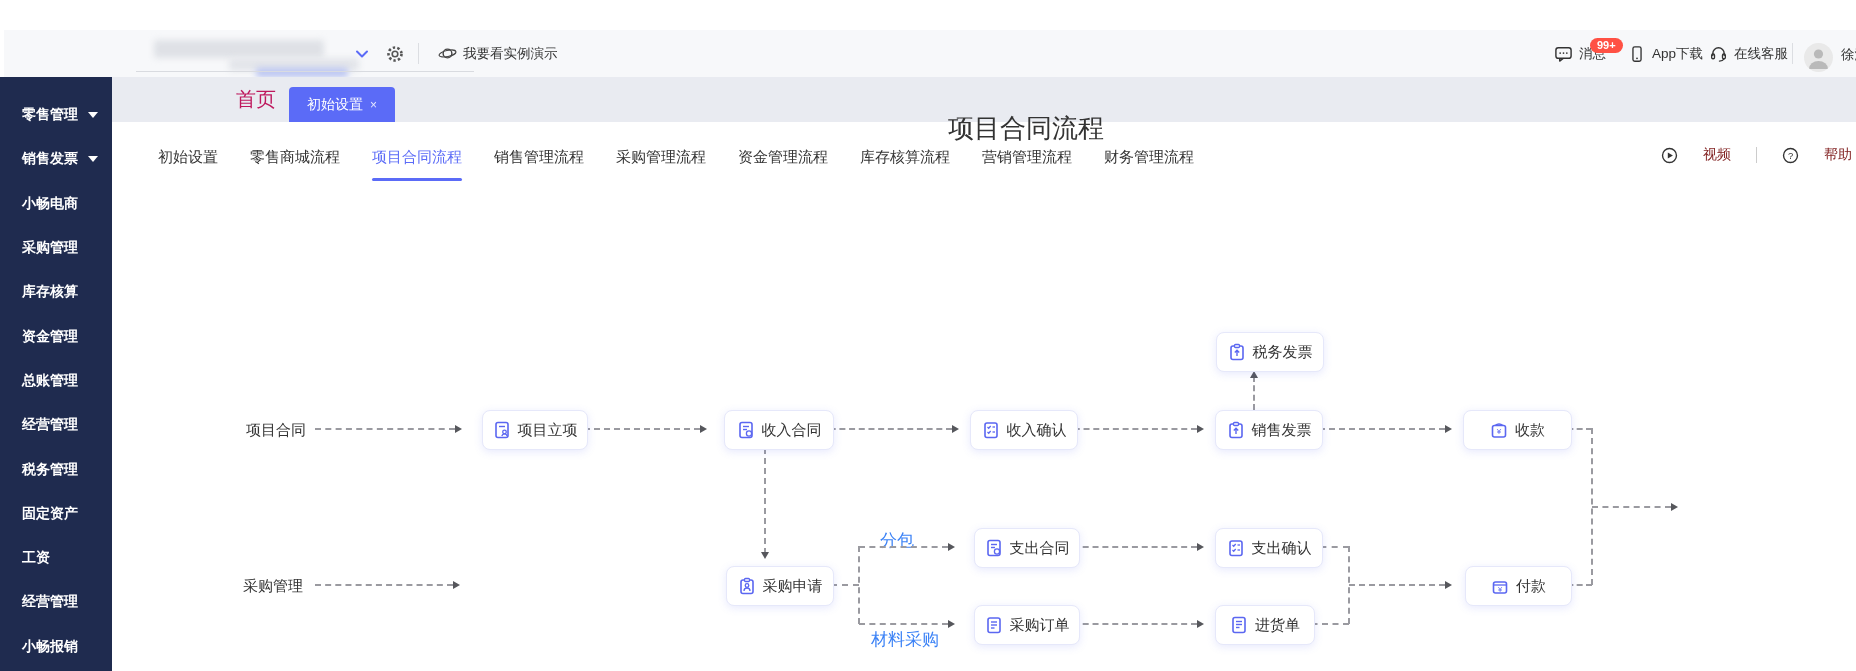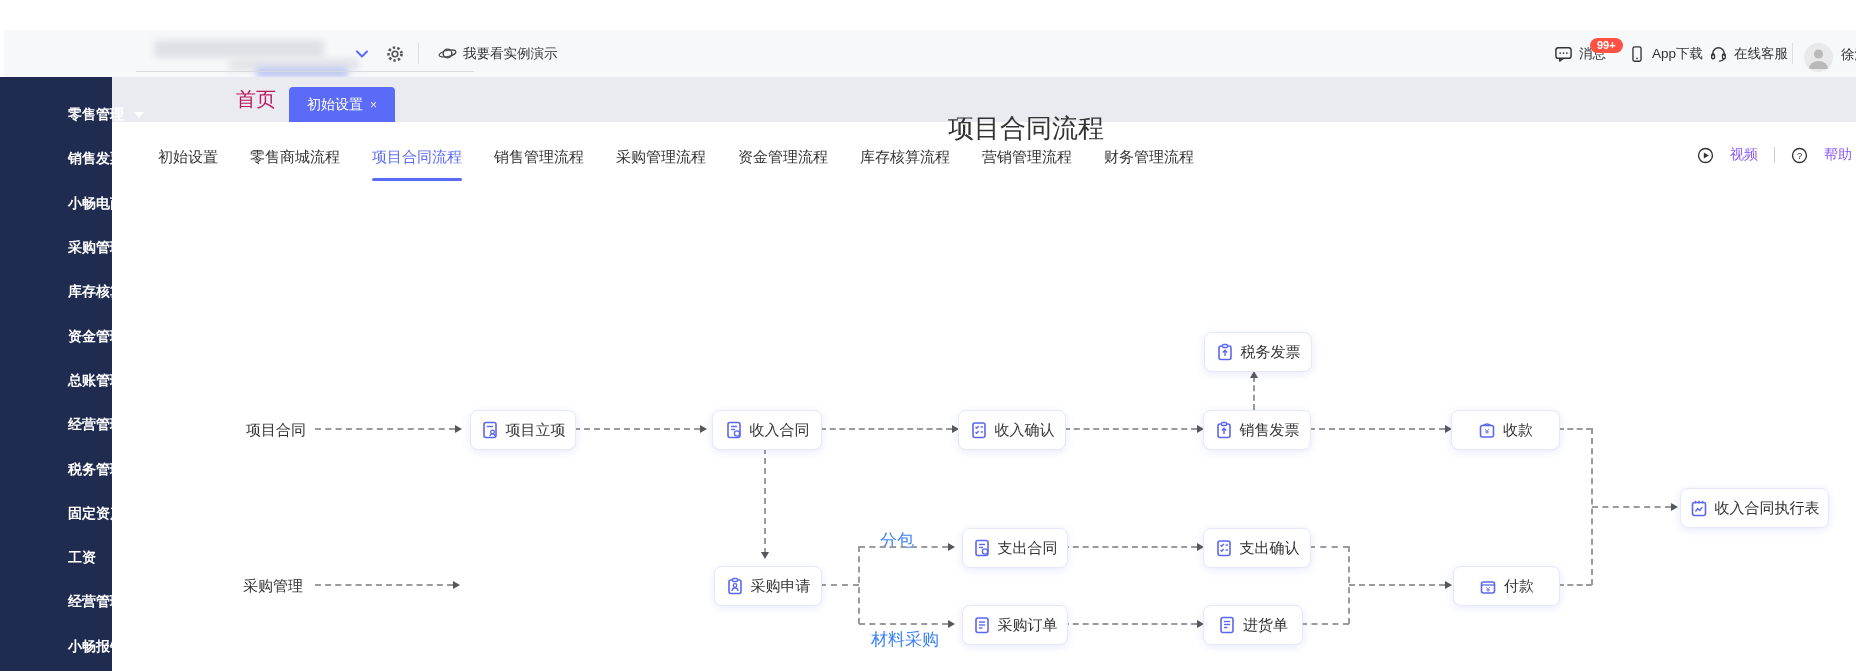--- a/index.html
+++ b/index.html
@@ -22,38 +22,38 @@
   .avatar{position:absolute;left:1800px;top:13px;width:29px;height:29px;border-radius:50%;background:#e9e9e9;overflow:hidden;}
   .uname{position:absolute;left:1837px;top:16px;font-size:13.5px;white-space:nowrap;}
   
   .tabstrip{position:absolute;left:112px;top:77px;width:1744px;height:45px;background:#e9ebf1;}
   .tab-home{position:absolute;left:124px;top:0;height:45px;display:flex;align-items:center;font-size:20px;color:#be185d;cursor:pointer;}
   .tab-active{position:absolute;left:177px;top:10px;width:106px;height:35px;background:#5b6bf7;border-radius:4px 4px 0 0;
               display:flex;align-items:center;justify-content:center;gap:7px;color:#fff;font-size:14px;cursor:pointer;}
   .tab-close{font-size:12px;color:#e4e7ff;cursor:pointer;}
   
   .sidebar{position:absolute;left:0;top:77px;width:112px;height:594px;background:#1f2b4f;z-index:2;}
-  .side-list{position:absolute;left:0;top:16px;width:112px;padding-left:46px;}
+  .side-list{position:absolute;left:0;top:16px;width:112px;}
   .side-item{height:44.3px;display:flex;align-items:center;padding-left:22px;color:#fff;font-size:14px;font-weight:600;cursor:pointer;}
   .caret{margin-left:10px;width:0;height:0;border-left:5px solid transparent;border-right:5px solid transparent;border-top:6px solid #fff;}
   
   .content{position:absolute;left:112px;top:122px;width:1744px;height:549px;background:#fff;}
   .nav{position:absolute;left:46px;top:26px;display:flex;gap:32px;font-size:15px;color:#333;}
   .nav-item{position:relative;cursor:pointer;white-space:nowrap;padding-bottom:4px;}
   .nav-item.active{color:#5b6bf7;}
   .nav-item.active::after{content:"";position:absolute;left:0;right:0;bottom:-10px;height:3px;background:#5b6bf7;border-radius:2px;}
-  .nav-right{position:absolute;right:4px;top:24px;display:flex;align-items:center;gap:16px;font-size:14px;color:#8b5cf6;}
+  .nav-right{position:absolute;right:4px;top:24px;display:flex;align-items:center;gap:25px;font-size:14px;color:#7f1d1d;}
   .nav-right .sep{width:1px;height:16px;background:#ccc;}
   
   .flow-title{position:absolute;left:914px;top:111px;width:224px;text-align:center;font-size:26px;font-weight:500;color:#333;}
   .rowlabel{position:absolute;font-size:15px;color:#333;white-space:nowrap;}
   .blabel{position:absolute;font-size:17px;color:#3b82f6;white-space:nowrap;font-family:Liberation Mono, monospace;}
   .node{position:absolute;height:38px;background:#fff;border:1px solid #e6e8fa;border-radius:8px;
         box-shadow:0 2px 8px rgba(95,107,240,.15);display:flex;align-items:center;justify-content:center;gap:7px;
-        font-size:15px;color:#333;cursor:pointer;white-space:nowrap;}
+        font-size:15px;color:#333;cursor:pointer;white-space:nowrap;margin-left:12px;}
   .hl{position:absolute;border-top:2px dashed #9a9aa0;}
   .vl{position:absolute;border-left:2px dashed #9a9aa0;}
   .ar{position:absolute;width:0;height:0;}
   .ar.r{border-top:4px solid transparent;border-bottom:4px solid transparent;border-left:7px solid #56575c;}
   .ar.u{border-left:4px solid transparent;border-right:4px solid transparent;border-bottom:7px solid #56575c;}
   .ar.d{border-left:4px solid transparent;border-right:4px solid transparent;border-top:7px solid #56575c;}
   .nicon{display:flex;align-items:center;}
   svg{display:block;}
 </style>
 </head>
@@ -309,32 +309,20 @@
   <div class="node" style="left:1204px;top:332px;width:106px">
     <span class="nicon">
         <svg width="18" height="18" viewBox="0 0 18 18">
           <rect x="3" y="3" width="12" height="13.5" rx="2" fill="none" stroke="#5b67f1" stroke-width="1.6"></rect>
           <rect x="6.5" y="1.5" width="5" height="3" rx="1" fill="#fff" stroke="#5b67f1" stroke-width="1.3"></rect>
           <path d="M9 13 V7.5 M6.8 9.5 L9 7.3 L11.2 9.5" fill="none" stroke="#5b67f1" stroke-width="1.4"></path>
         </svg>
       </span>
     <span>税务发票</span>
   </div>
-  <div class="node" style="left:1680px;top:488px;width:147px">
-    <span class="nicon">
-        <svg width="18" height="18" viewBox="0 0 18 18">
-          <rect x="2.5" y="3.5" width="13" height="13" rx="2" fill="none" stroke="#5b67f1" stroke-width="1.6"></rect>
-          <line x1="5.5" y1="1.8" x2="5.5" y2="4.5" stroke="#5b67f1" stroke-width="1.4"></line>
-          <line x1="9" y1="1.8" x2="9" y2="4.5" stroke="#5b67f1" stroke-width="1.4"></line>
-          <line x1="12.5" y1="1.8" x2="12.5" y2="4.5" stroke="#5b67f1" stroke-width="1.4"></line>
-          <path d="M5.5 12.5 l2.2 -3 l2 2 l2.6 -3.4" fill="none" stroke="#5b67f1" stroke-width="1.4"></path>
-        </svg>
-      </span>
-    <span>收入合同执行表</span>
-  </div>
   <div class="node" style="left:962px;top:528px;width:104px">
     <span class="nicon">
         <svg width="18" height="18" viewBox="0 0 18 18">
           <rect x="3" y="1.5" width="12" height="15" rx="2" fill="none" stroke="#5b67f1" stroke-width="1.6"></rect>
           <line x1="6" y1="5.5" x2="12" y2="5.5" stroke="#5b67f1" stroke-width="1.4"></line>
           <line x1="6" y1="8.5" x2="10" y2="8.5" stroke="#5b67f1" stroke-width="1.4"></line>
           <circle cx="12" cy="12.5" r="2.6" fill="#fff" stroke="#5b67f1" stroke-width="1.3"></circle>
         </svg>
       </span>
     <span>支出合同</span>

